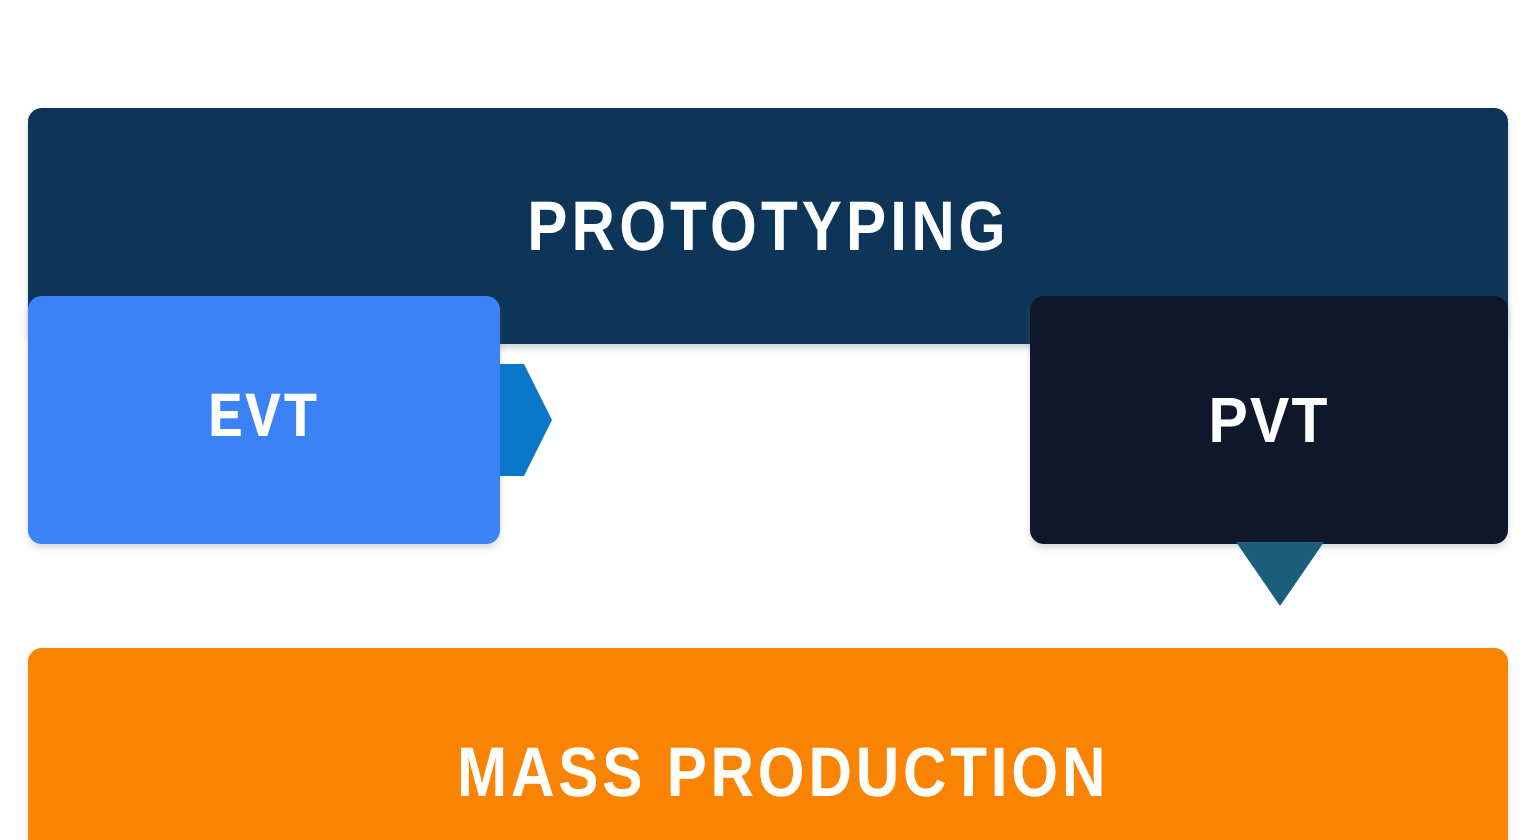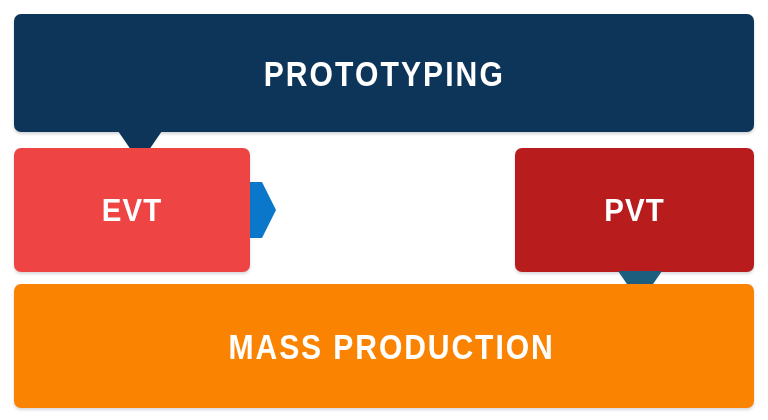--- a/index.html
+++ b/index.html
@@ -20,20 +20,21 @@
     height: 420px;
     background: #ffffff;
   }
   .band {
     position: absolute;
     border-radius: 7px;
     box-sizing: border-box;
     display: flex;
     align-items: center;
     justify-content: center;
+    margin-top: 40px;
   }
   .band-label {
     color: #ffffff;
     font-weight: bold;
     line-height: 1;
     white-space: nowrap;
     text-align: center;
     font-stretch: condensed;
     transform: scaleX(0.86);
     transform-origin: center center;
@@ -74,35 +75,36 @@
     font-weight: bold;
     letter-spacing: 1.2px;
     line-height: 1;
     white-space: nowrap;
     transform: scaleX(0.92);
   }
 
   #evt-stage {
     left: 14px;
     width: 236px;
-    background: #ef4444;
+    background: #3b82f6;
+    font-family: Liberation Mono, monospace;
   }
   #evt-label { left: 0; width: 236px; }
 
   #dvt-stage {
     left: 265px;
     width: 235px;
     background: #45c4b4;
   }
   #dvt-label { left: 0; width: 235px; }
 
   #pvt-stage {
     left: 515px;
     width: 239px;
-    background: #b91c1c;
+    background: #0f172a;
   }
   #pvt-label { left: 0; width: 239px; }
 
   
   .stage-arrow {
     position: absolute;
     top: 50%;
     left: 100%;
     width: 26px;
     height: 56px;

